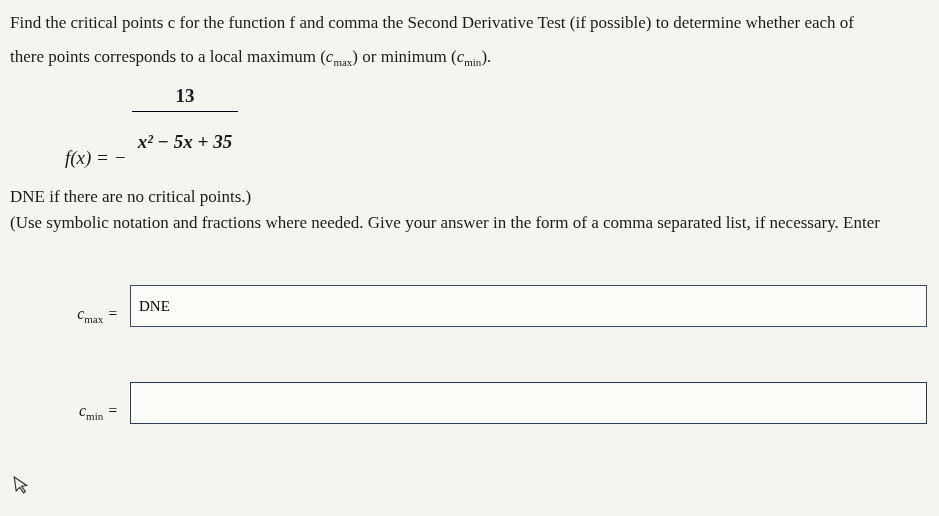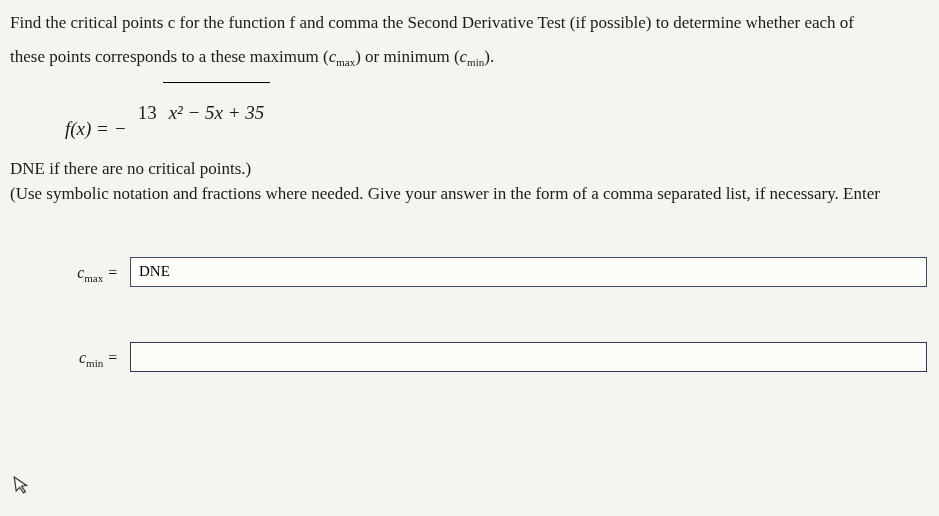--- a/index.html
+++ b/index.html
@@ -27,24 +27,25 @@
       display: flex;
       align-items: flex-end;
       font-style: italic;
       font-size: 19px;
     }
     .formula .fx {
       margin-right: 6px;
     }
     .fraction {
       display: inline-flex;
-      flex-direction: row;
+      flex-direction: column;
       align-items: center;
       vertical-align: middle;
       margin-left: 4px;
+      font-weight: bold;
     }
     .fraction .num {
       padding: 0 6px;
       font-style: normal;
     }
     .fraction .den {
       border-top: 1px solid #000;
       padding: 16px 6px;
       font-style: italic;
     }
@@ -68,21 +69,21 @@
       text-align: right;
       padding-right: 12px;
     }
     .sub {
       font-size: 11px;
       vertical-align: sub;
       font-style: normal;
     }
     .answer-input {
       flex: 1;
-      height: 30px;
+      height: 42px;
       border: 1.5px solid #3a4a6a;
       background: #fcfcf8;
       padding: 4px 8px;
       font-family: inherit;
       font-size: 15px;
       margin-right: 12px;
       outline: none;
     }
     .answer-input.active {
       border-color: #2a3a5a;
@@ -94,21 +95,21 @@
       font-size: 18px;
       color: #333;
       transform: rotate(-8deg);
     }
   </style>
 </head>
 <body>
 
 <div class="problem-text">Find the critical points c for the function f and comma the Second Derivative Test (if possible) to determine whether each of</div>
 <div class="problem-text">
-  <span>these points corresponds to a these maximum (</span><i><span>c</span></i><span class="sub">max</span><span>) or minimum (</span><i><span>c</span></i><span class="sub">min</span><span>).</span>
+  <span>there points corresponds to a local maximum (</span><i><span>c</span></i><span class="sub">max</span><span>) or minimum (</span><i><span>c</span></i><span class="sub">min</span><span>).</span>
 </div>
 
 <div class="formula">
   <span class="fx">f(x) =</span>
   <span class="minus">−</span>
   <span class="fraction">
     <span class="num">13</span>
     <span class="den">x² − 5x + 35</span>
   </span>
 </div>

